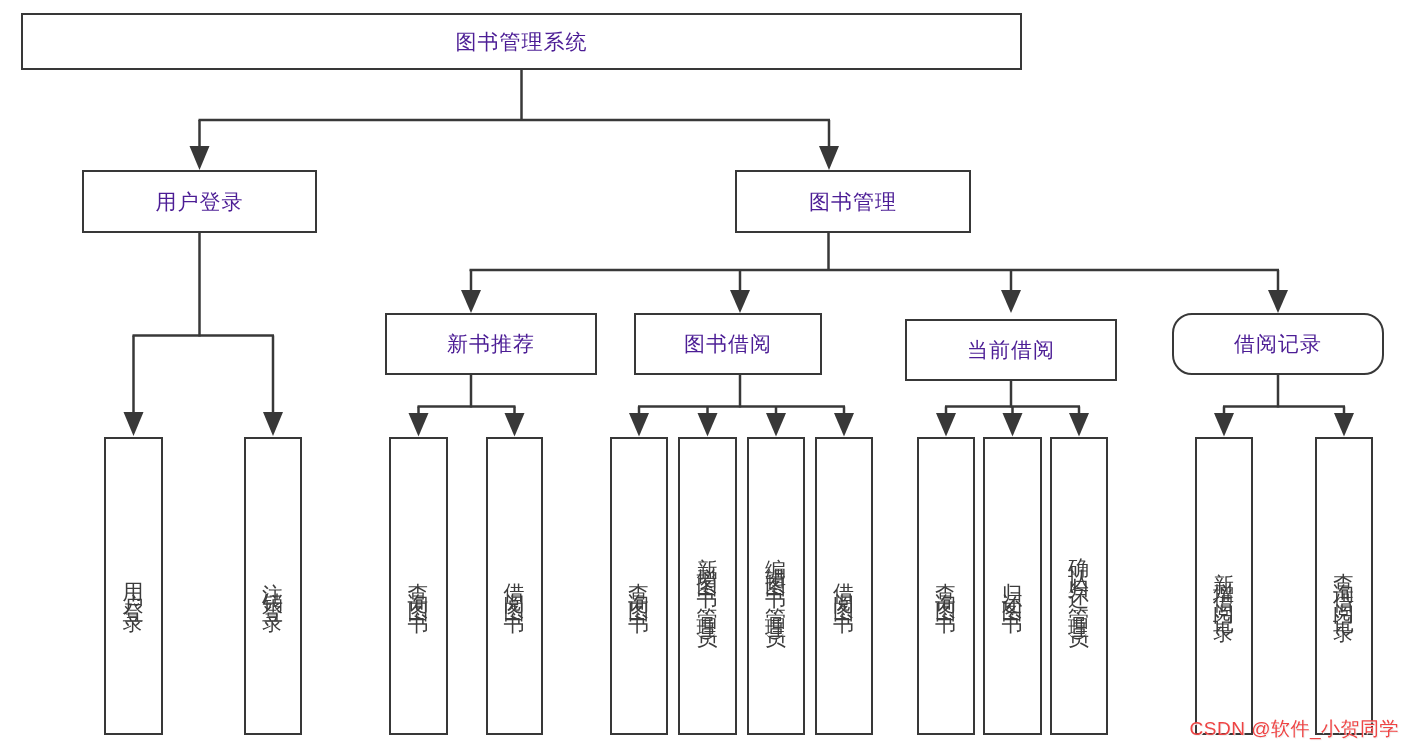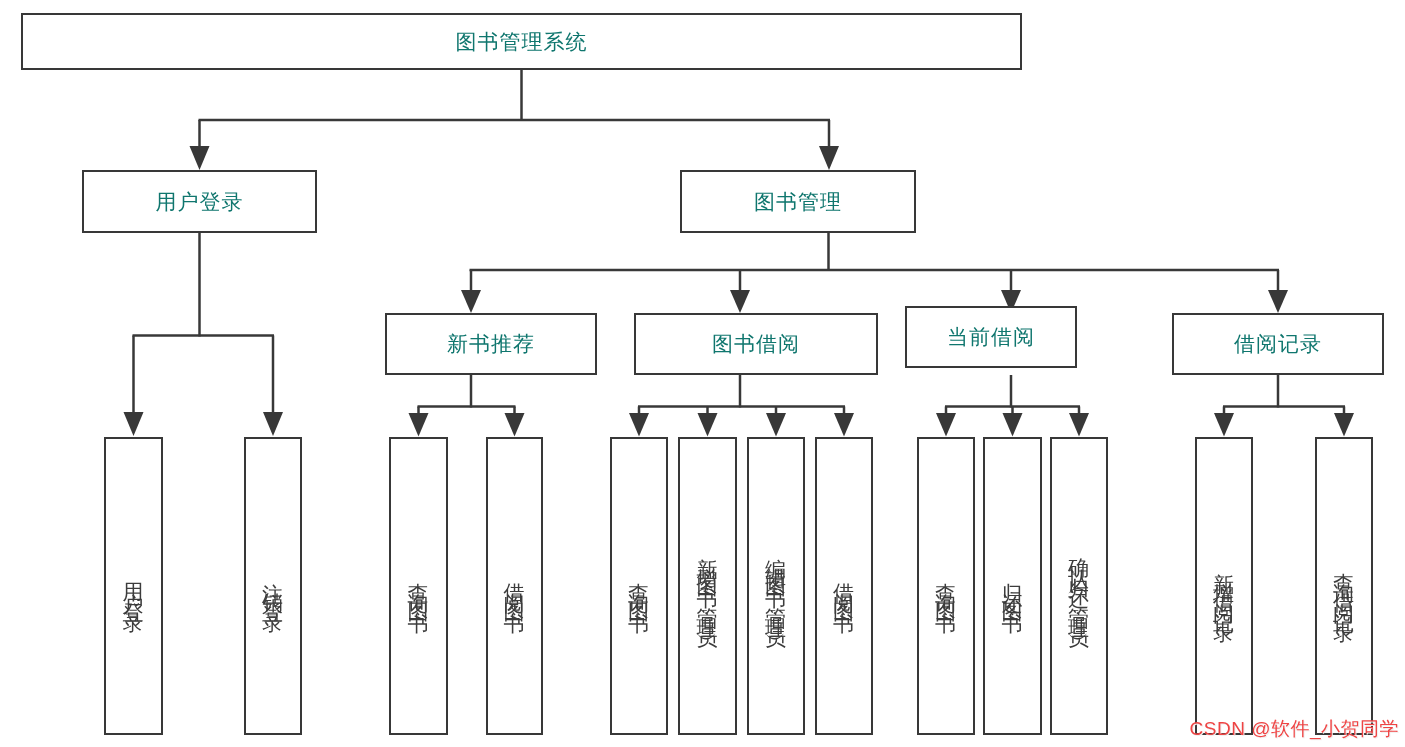--- a/index.html
+++ b/index.html
@@ -26,21 +26,21 @@
   }
 
   .node {
     position: absolute;
     border: 2.5px solid #383838;
     background: #ffffff;
     display: flex;
     align-items: center;
     justify-content: center;
     font-size: 21px;
-    color: #0f766e;
+    color: #4c1d95;
     letter-spacing: 1px;
     white-space: nowrap;
   }
 
   .leaf {
     position: absolute;
     border: 2.5px solid #383838;
     background: #ffffff;
     display: flex;
     align-items: center;
@@ -145,34 +145,34 @@
     </g>
   </svg>
 
   <div class="node" style="left:21px; top:13px; width:1001px; height:57px;">
     <span>图书管理系统</span>
   </div>
 
   <div class="node" style="left:82px; top:170px; width:235px; height:63px;">
     <span>用户登录</span>
   </div>
-  <div class="node" style="left:680px; top:170px; width:236px; height:63px;">
+  <div class="node" style="left:735px; top:170px; width:236px; height:63px;">
     <span>图书管理</span>
   </div>
 
   <div class="node" style="left:365px; top:313px; width:212px; height:62px;margin-left:20px;">
     <span>新书推荐</span>
   </div>
-  <div class="node" style="left:634px; top:313px; width:244px; height:62px;">
+  <div class="node" style="left:634px; top:313px; width:188px; height:62px;">
     <span>图书借阅</span>
   </div>
-  <div class="node" style="left:905px; top:306px; width:172px; height:62px;">
+  <div class="node" style="left:905px; top:319px; width:212px; height:62px;">
     <span>当前借阅</span>
   </div>
-  <div class="node" style="left:1172px; top:313px; width:212px; height:62px;">
+  <div class="node" style="left:1172px; top:313px; width:212px; height:62px;border-radius:20px;">
     <span>借阅记录</span>
   </div>
 
   <div class="leaf" style="left:104px; top:437px; width:59px; height:298px;">
     <span class="vtext">用户登录</span>
   </div>
   <div class="leaf" style="left:244px; top:437px; width:58px; height:298px;">
     <span class="vtext">注销登录</span>
   </div>
 

